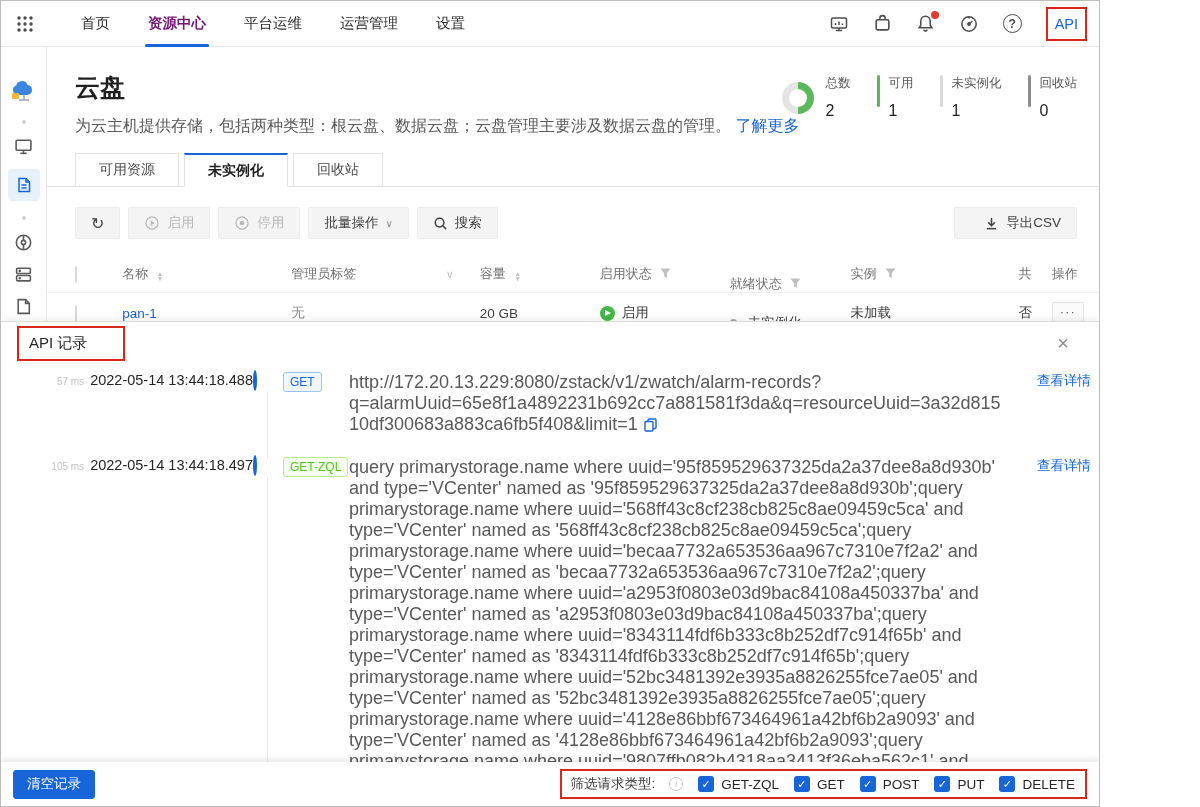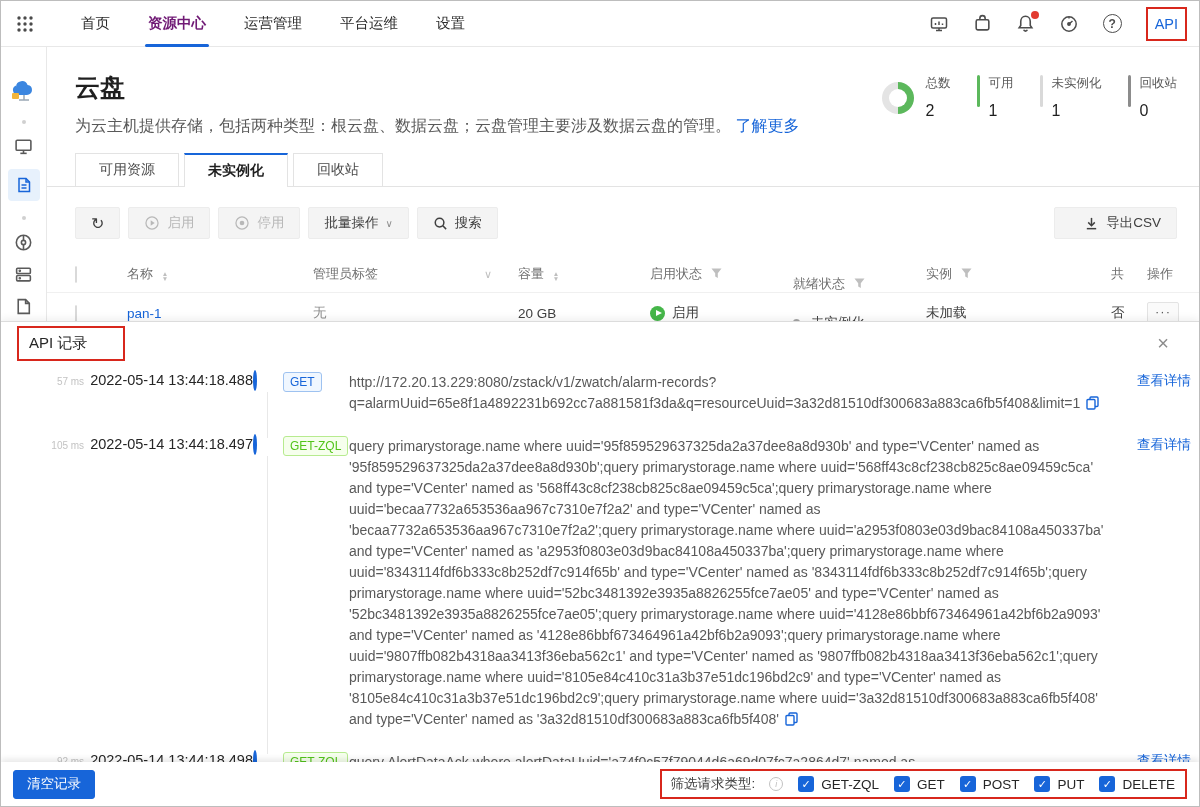--- a/index.html
+++ b/index.html
@@ -1,17 +1,17 @@
 <!DOCTYPE html>
 <html><head>
 <meta charset="utf-8">
 <style>
   * { margin:0; padding:0; box-sizing:border-box; }
   body { background:#fff; font-family:"Liberation Sans", sans-serif; }
-  .app { position:relative; width:1200px; height:807px; background:#fff;
+  .app { position:relative; width:1100px; height:807px; background:#fff;
          border:1px solid #bdbdbd; overflow:hidden; }
 
   
   .navbar { position:absolute; top:0; left:0; right:0; height:46px; background:#fff;
             border-bottom:1px solid #e8e8e8; display:flex; align-items:center; z-index:6; }
   .grid-icon { margin-left:15px; margin-right:28px; cursor:pointer; display:flex; }
   .nav-menu { display:flex; height:46px; }
   .nav-item { position:relative; display:flex; align-items:center; padding:0 19px;
               font-size:14.5px; color:#2b2b2b; cursor:pointer; }
   .nav-item.active { color:#701a75; font-weight:bold; }
@@ -112,21 +112,21 @@
   .rec-marker { width:30px; flex:none; position:relative; }
   .marker-circle { width:8px; height:8px; border:2px solid #1765d9; border-radius:50%;
                    background:#fff; margin:4px auto 0; }
   .with-line .rec-marker::after { content:""; position:absolute; left:14px; top:20px; bottom:-22px;
                    width:1px; background:#e8e8e8; }
   .rec-badge { width:66px; flex:none; }
   .badge { display:inline-block; font-size:12px; padding:2px 6px; border-radius:3px;
            border:1px solid; line-height:14px; }
   .badge-get { color:#1765d9; background:#f0f7ff; border-color:#9ec2f0; }
   .badge-zql { color:#52c41a; background:#f6ffed; border-color:#b7eb8f; }
-  .rec-text { flex:1; max-width:758px; font-size:14px; line-height:21px; color:#595959;
+  .rec-text { flex:1; max-width:758px; font-size:18px; line-height:21px; color:#595959;
               overflow-wrap:anywhere; }
   .copy-ic { display:inline-block; margin-left:6px; vertical-align:-2px; cursor:pointer; }
   .rec-detail { margin-left:auto; width:84px; flex:none; text-align:right; font-size:13.5px;
               color:#1765d9; cursor:pointer; }
 
   .panel-footer { height:44px; flex:none; display:flex; align-items:center; padding:0 12px;
               background:#fff; box-shadow:0 -3px 6px rgba(0,0,0,0.09); position:relative; }
   .clear-btn { background:#1765d9; border:1px solid #1765d9; color:#fff; height:29px; padding:0 13px;
               border-radius:3px; font-size:13.5px; cursor:pointer; }
   .filter-redbox { margin-left:auto; border:2px solid #d8271c; display:flex; align-items:center;
@@ -153,22 +153,22 @@
           <circle cx="9" cy="9" r="1.7"></circle>
           <circle cx="15" cy="9" r="1.7"></circle>
         <circle cx="3" cy="15" r="1.7"></circle>
           <circle cx="9" cy="15" r="1.7"></circle>
           <circle cx="15" cy="15" r="1.7"></circle>
       </svg>
     </span>
     <div class="nav-menu">
       <div class="nav-item">首页</div>
       <div class="nav-item active">资源中心</div>
+      <div class="nav-item">平台运维</div>
       <div class="nav-item">运营管理</div>
-      <div class="nav-item">平台运维</div>
       <div class="nav-item">设置</div>
     </div>
     <div class="nav-right">
       <span class="nav-ic">
         <svg width="20" height="20" viewBox="0 0 20 20" fill="none" stroke="#4d4d4d" stroke-width="1.5">
           <rect x="2.5" y="4" width="15" height="10" rx="1.5"></rect>
           <line x1="6.5" y1="11" x2="6.5" y2="9"></line>
             <line x1="10" y1="11" x2="10" y2="7.5"></line>
             <line x1="13.5" y1="11" x2="13.5" y2="9.5"></line>
           <line x1="10" y1="14" x2="10" y2="16.5"></line>

